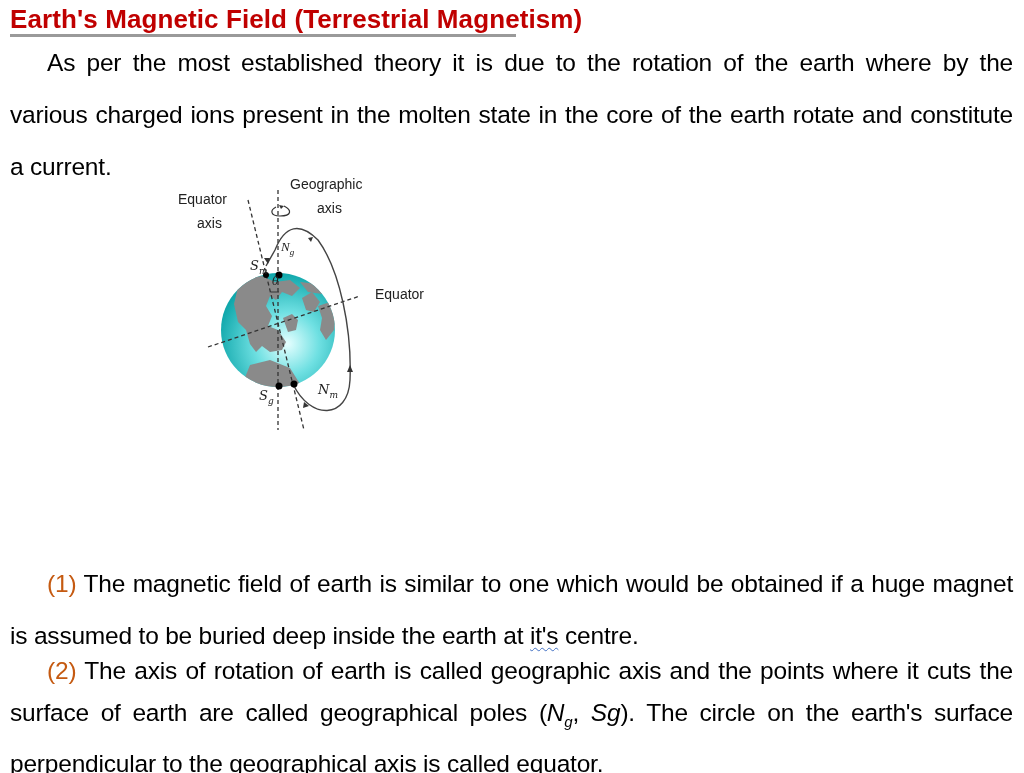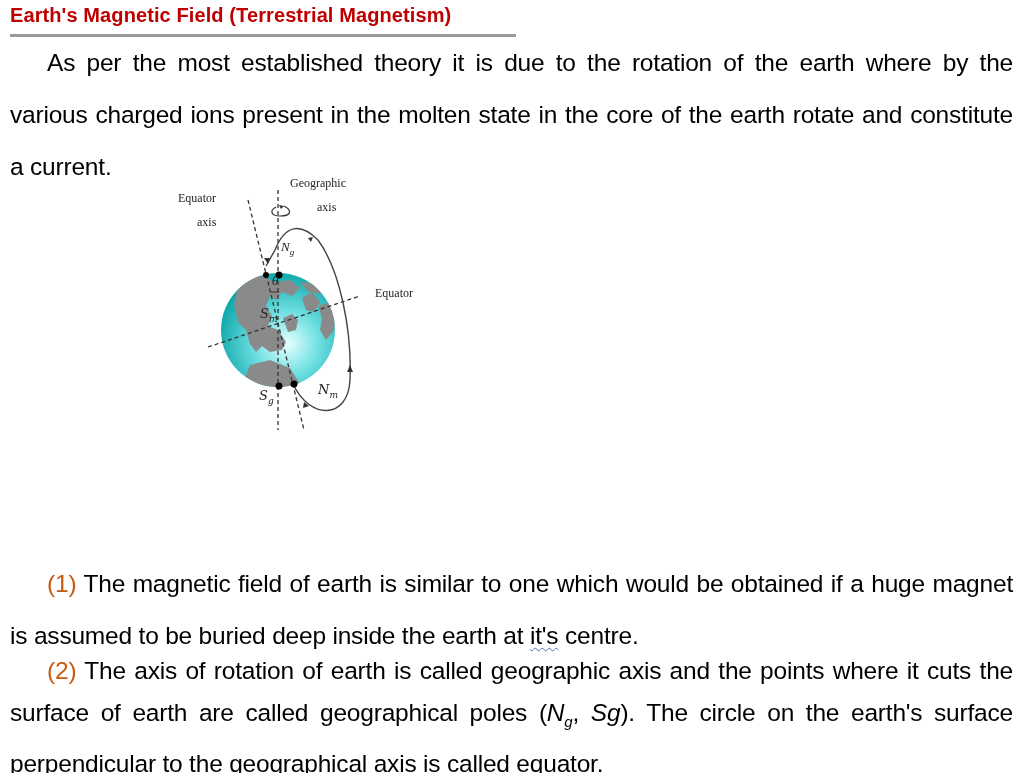--- a/index.html
+++ b/index.html
@@ -1,31 +1,31 @@
 <!DOCTYPE html>
 <html><head>
 <meta charset="utf-8">
 <style>
   html, body { margin:0; padding:0; background:#ffffff; }
   body { width:1024px; height:773px; position:relative; overflow:hidden;
          font-family: "Liberation Sans", "DejaVu Sans", sans-serif; color:#000; }
-  .title { position:absolute; left:10px; top:4px; font-size:20px; font-weight:bold;
+  .title { position:absolute; left:10px; top:4px; font-size:26px; font-weight:bold;
            color:#c00000; letter-spacing:0.1px; }
   .title-rule { position:absolute; left:10px; top:34px; width:506px; height:3px; background:#9a9a9a; }
   .para { position:absolute; left:10px; width:1003px; font-size:24.5px; line-height:52px;
           text-align:justify; font-family:"Liberation Sans Narrow","Liberation Sans","DejaVu Sans",sans-serif;
           letter-spacing:-0.2px; }
   .para .indent { display:inline-block; width:37px; }
   .num { color:#c55a11; }
   .p-intro { top:37px; }
   .p1 { top:558px; }
   .p2 { top:650px; line-height:42px; }
   .squiggle { text-decoration: underline wavy #4472c4; text-decoration-thickness:1px; text-underline-offset:3px; }
   .diagram { position:absolute; left:170px; top:170px; width:270px; height:270px; }
-  .lbl { position:absolute; font-size:12px; color:#222; font-family:Liberation Serif, serif; }
+  .lbl { position:absolute; font-size:14px; color:#222; font-family:Liberation Sans, sans-serif; }
   .it { font-style:italic; font-family:"DejaVu Serif","Liberation Serif",serif; font-size:13px; }
   sub.s { font-size:9px; }
 </style>
 </head>
 <body>
 
 <div class="title">Earth's Magnetic Field (Terrestrial Magnetism)</div>
 <div class="title-rule"></div>
 
 <div class="para p-intro"><span class="indent"></span><span>As per the most established theory it is due to the rotation of the earth where by the various charged ions present in the molten state in the core of the earth rotate and constitute a current.</span></div>
@@ -75,21 +75,21 @@
 
     <path d="M271,292 L279,292" stroke="#333" stroke-width="1"></path>
   </svg>
 
   <div class="lbl" style="left:8px;top:21px;">Equator</div>
   <div class="lbl" style="left:27px;top:45px;">axis</div>
   <div class="lbl" style="left:120px;top:6px;">Geographic</div>
   <div class="lbl" style="left:147px;top:30px;">axis</div>
   <div class="lbl" style="left:205px;top:116px;">Equator</div>
 
-  <div class="lbl it" style="left:90px;top:88px;margin-top:48px;"><span>S</span><sub class="s">m</sub></div>
+  <div class="lbl it" style="left:80px;top:88px;"><span>S</span><sub class="s">m</sub></div>
   <div class="lbl it" style="left:111px;top:69px;font-family:Liberation Serif, serif;"><span>N</span><sub class="s">g</sub></div>
   <div class="lbl it" style="left:89px;top:218px;"><span>S</span><sub class="s">g</sub></div>
   <div class="lbl it" style="left:148px;top:212px;"><span>N</span><sub class="s">m</sub></div>
   <div class="lbl it" style="left:102px;top:105px;font-size:11px;">θ</div>
 </div>
 
 <div class="para p1"><span class="indent"></span><span class="num">(1)</span><span> The magnetic field of earth is similar to one which would be obtained if a huge magnet is assumed to be buried deep inside the earth at </span><span class="squiggle">it's</span><span> centre.</span></div>
 
 <div class="para p2"><span class="indent"></span><span class="num">(2)</span><span> The axis of rotation of earth is called geographic axis and the points where it cuts the surface of earth are called geographical poles (</span><i>N</i><sub style="font-size:15px;font-style:italic;">g</sub><span>, </span><i>Sg</i><span>). The circle on the earth's surface perpendicular to the geographical axis is called equator.</span></div>
 

